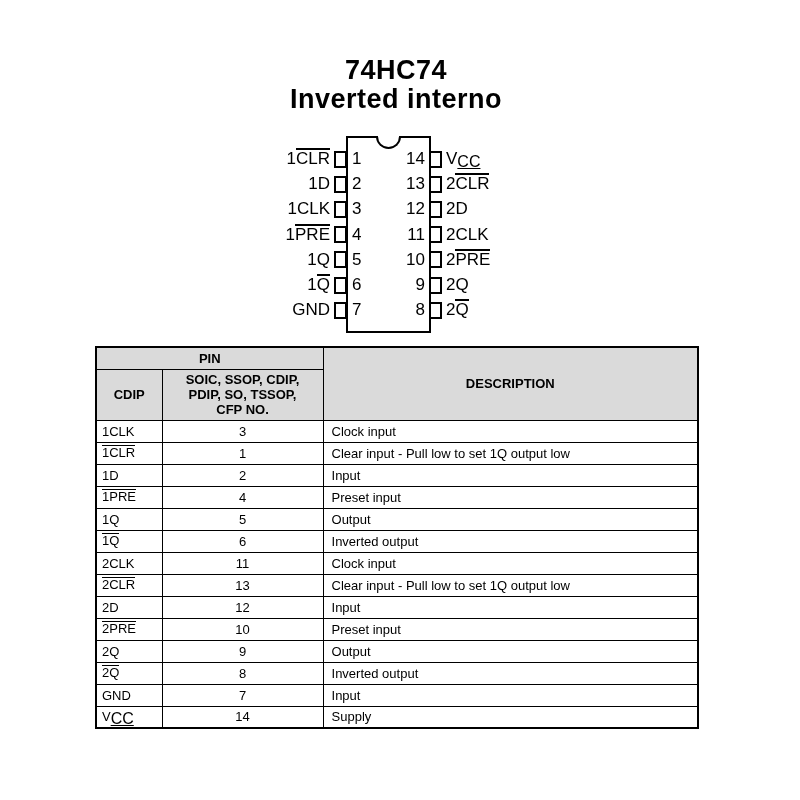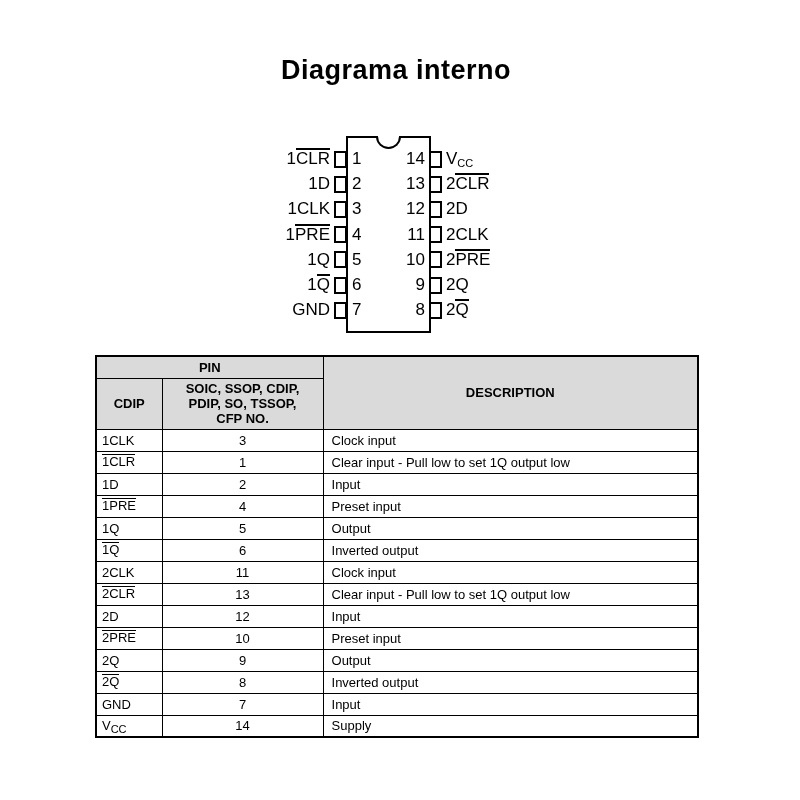--- a/index.html
+++ b/index.html
@@ -21,44 +21,45 @@
               border:2px solid #000;border-top:none;border-radius:0 0 13px 13px;
               background:#ffffff;}
   .pin-stub{position:absolute;width:9px;height:13px;border:2px solid #000;background:#ffffff;}
   .pin-num{position:absolute;font-size:17px;line-height:22px;}
   .num-left{left:352px;}
   .num-right{left:350px;width:75px;text-align:right;}
   .pin-label{position:absolute;font-size:17px;line-height:22px;white-space:nowrap;}
   .label-left{left:90px;width:240px;text-align:right;}
   .label-right{left:446px;text-align:left;}
   .ov{display:inline-block;border-top:2px solid #000;line-height:1.02;}
-  sub.subsc{font-size:11px;vertical-align:-3px;line-height:0;}
+  sub.subsc{font-size:16px;vertical-align:-3px;line-height:0;text-decoration:underline;}
 
   
-  table.pintable{position:absolute;left:95px;top:355px;width:602px;
+  table.pintable{position:absolute;left:95px;top:346px;width:602px;
                  border-collapse:collapse;table-layout:fixed;background:#ffffff;
                  font-size:13px;border:2px solid #000;}
   .pintable th,.pintable td{border:1px solid #000;vertical-align:middle;padding:0;}
   .pintable th{background:#dadada;font-weight:bold;text-align:center;}
   tr.hr1{height:22px;}
   tr.hr2{height:51px;}
   th.h-pkg{line-height:15px;padding:2px 18px;}
   .pintable tbody tr{height:22px;}
   td.c-name{padding-left:5px;text-align:left;}
   td.c-num{text-align:center;}
   td.c-desc{padding-left:8px;text-align:left;}
   .ovt{display:inline-block;border-top:1.5px solid #000;line-height:1.1;}
 </style>
 </head>
 <body>
 
 <div class="page">
 
   <div class="title">
-    <div>Diagrama interno</div>
+    <div>74HC74</div>
+    <div>Inverted interno</div>
   </div>
 
   <div>
     <div class="chip-body"></div>
     <div class="chip-notch"></div>
     <div id="pins">
         <div class="pin-label label-left" style="top: 148px;">1<span class="ov">CLR</span></div>
         <div class="pin-stub" style="left: 334px; top: 150.5px;"></div>
         <div class="pin-num num-left" style="top: 148px;">1</div>
         <div class="pin-label label-left" style="top: 173.2px;">1D</div>

